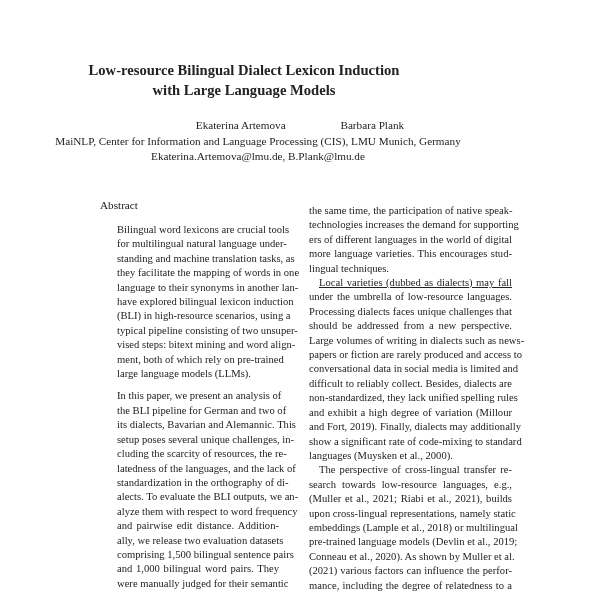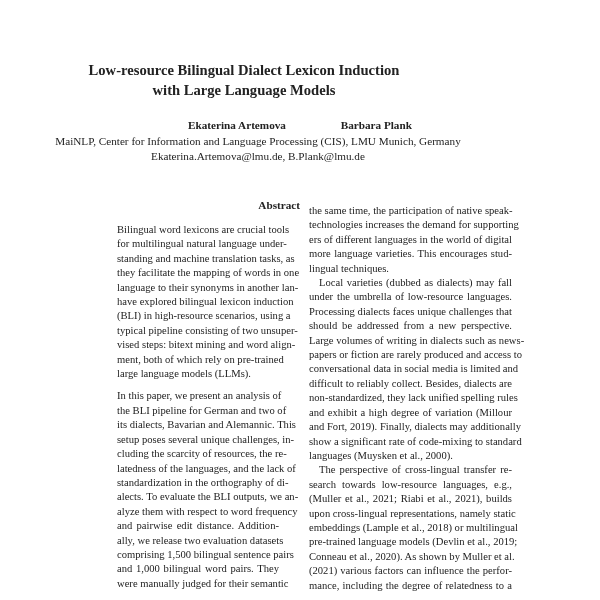--- a/index.html
+++ b/index.html
@@ -1,26 +1,26 @@
 <!DOCTYPE html>
 <html><head>
 <meta charset="utf-8">
 <style>
   html, body { margin:0; padding:0; background:#fff; }
   body { width:600px; height:600px; overflow:hidden; position:relative;
          font-family:"Liberation Serif", "DejaVu Serif", serif; color:#222; }
   .title { position:absolute; left:0; width:488px; top:60px; text-align:center;
            font-weight:bold; font-size:14.6px; line-height:20px; color:#222; }
   .authors { position:absolute; top:119px; left:0; width:600px; text-align:center;
-             font-weight:bold; font-size:11.2px; }
+             font-weight:normal; font-size:11.2px; }
   .authors span { display:inline-block; }
   .author1 { margin-right:52px; }
   .affil { position:absolute; top:134px; left:0; width:516px; text-align:center; font-size:11.2px; line-height:15px; }
-  .abstract-heading { position:absolute; top:199px; left:100px; width:200px; text-align:right;
-                      font-weight:bold; font-size:11.2px; }
+  .abstract-heading { position:absolute; top:199px; left:100px; width:200px; text-align:left;
+                      font-weight:normal; font-size:11.2px; }
   .col { position:absolute; font-size:10.6px; line-height:14.4px; text-align:justify; }
   .col p { margin:0; }
   .left { left:117px; width:162px; top:223px; }
   .left p + p { margin-top:8px; }
   .right { left:309px; width:203px; top:204px; }
   .line { display:block; text-align:justify; text-align-last:justify; white-space:nowrap; }
   .line.last { text-align-last:left; }
 </style>
 </head>
 <body>
@@ -75,21 +75,21 @@
   </div>
 <div class="col right" id="body-col">
     <p>
       <span class="line">the same time, the participation of native speak-</span>
       <span class="line">technologies increases the demand for supporting</span>
       <span class="line">ers of different languages in the world of digital</span>
       <span class="line">more language varieties. This encourages stud-</span>
       <span class="line last">lingual techniques.</span>
     </p>
     <p>
-      <span class="line" style="padding-left: 10px;">Local varieties (dubbed as dialects) may fall</span>
+      <span class="line" style="padding-left: 10px; text-decoration: underline;">Local varieties (dubbed as dialects) may fall</span>
       <span class="line">under the umbrella of low-resource languages.</span>
       <span class="line">Processing dialects faces unique challenges that</span>
       <span class="line">should be addressed from a new perspective.</span>
       <span class="line">Large volumes of writing in dialects such as news-</span>
       <span class="line">papers or fiction are rarely produced and access to</span>
       <span class="line">conversational data in social media is limited and</span>
       <span class="line">difficult to reliably collect. Besides, dialects are</span>
       <span class="line">non-standardized, they lack unified spelling rules</span>
       <span class="line">and exhibit a high degree of variation (Millour</span>
       <span class="line">and Fort, 2019). Finally, dialects may additionally</span>

